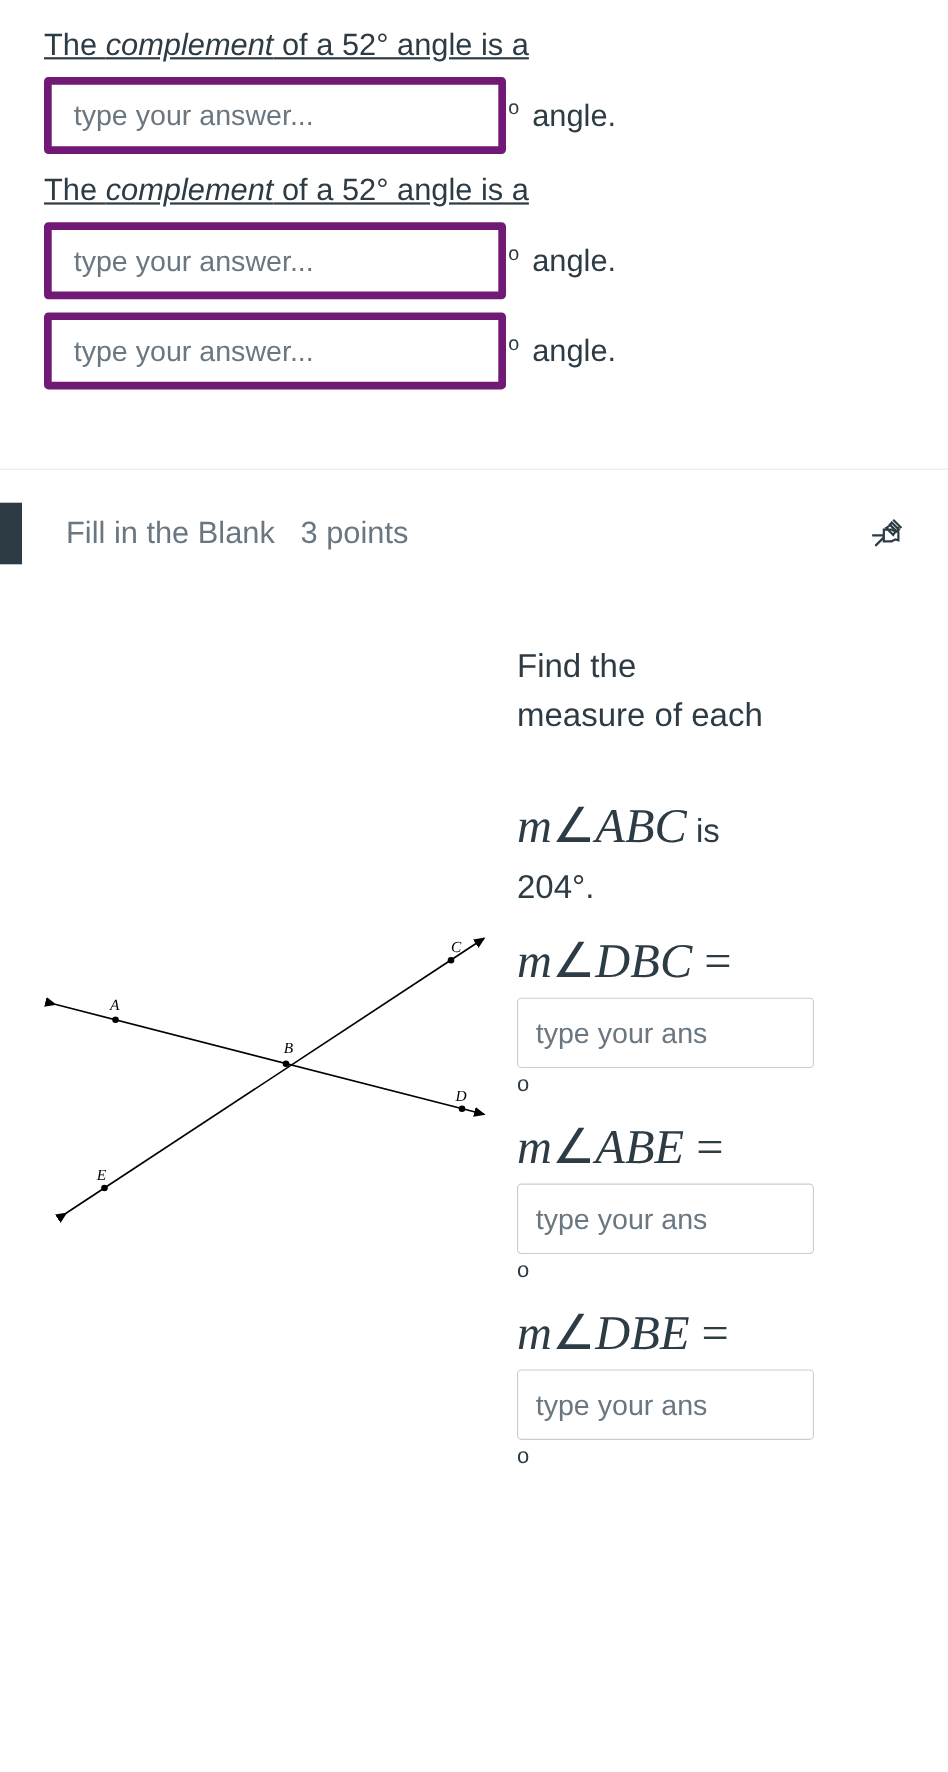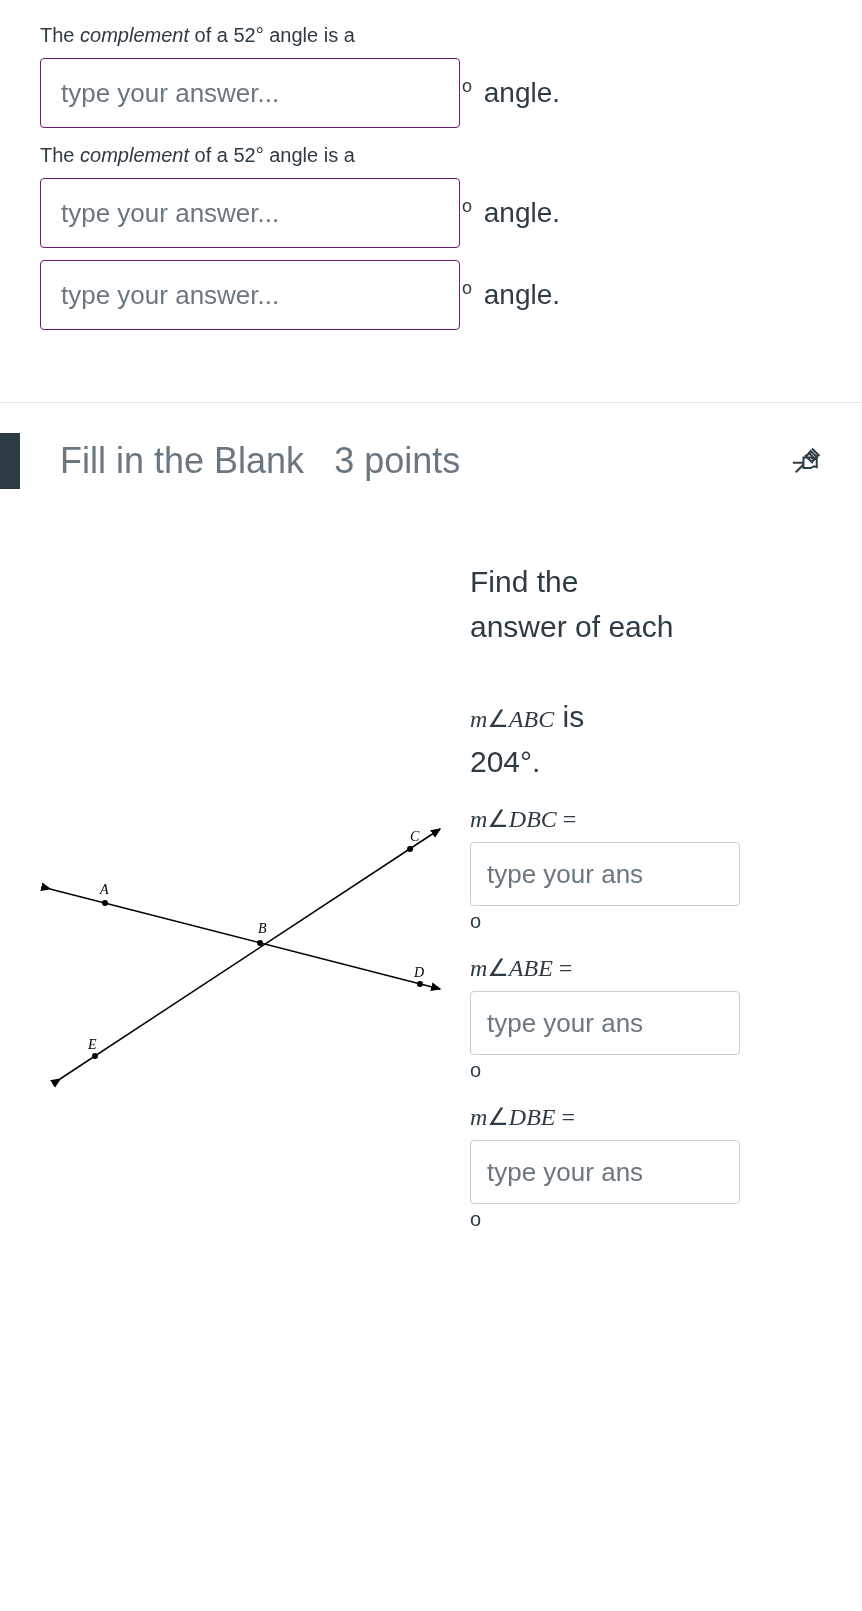--- a/index.html
+++ b/index.html
@@ -8,34 +8,35 @@
     padding: 0;
     font-family: 'Segoe UI', Arial, sans-serif;
     color: #2d3b45;
     background: #fff;
     width: 862px;
   }
   .section1 {
     padding: 20px 40px 60px 40px;
   }
   .line {
-    font-size: 20px;
+    font-size: 28px;
     line-height: 1.5;
     margin-bottom: 4px;
+    text-decoration: underline;
   }
   .italic { font-style: italic; }
   .input-row {
     display: flex;
     align-items: center;
     margin: 8px 0 12px 0;
   }
   .answer-input {
     width: 420px;
     height: 70px;
-    border: 1px solid #701a75;
+    border: 7px solid #701a75;
     border-radius: 4px;
     font-size: 26px;
     padding: 0 20px;
     color: #0f766e;
   }
   .answer-input::placeholder { color: #6a7781; }
   .suffix {
     font-size: 28px;
     margin-left: 0px;
   }
@@ -59,21 +60,21 @@
     display: flex;
     align-items: center;
   }
   .tab-bar {
     width: 20px;
     height: 56px;
     background: #2d3b45;
     margin-right: 40px;
   }
   .header-text {
-    font-size: 36px;
+    font-size: 28px;
     color: #6a7781;
   }
   .pin-icon {
     width: 30px;
     height: 30px;
     color: #2d3b45;
   }
   .section2-body {
     display: flex;
     padding: 40px 40px 20px 40px;
@@ -90,21 +91,21 @@
     font-size: 28px;
   }
   .prompt {
     font-size: 30px;
     line-height: 1.5;
     margin-bottom: 8px;
   }
   .math {
     font-family: 'Times New Roman', serif;
     font-style: italic;
-    font-size: 24px;
+    font-size: 44px;
   }
   .angle-sym {
     font-style: normal;
   }
   .answer-input2 {
     width: 270px;
     height: 64px;
     border: 1px solid #c7cdd1;
     border-radius: 4px;
     font-size: 26px;
@@ -183,21 +184,21 @@
       <text x="218" y="134" font-size="14" font-family="serif" font-style="italic">B</text>
       <text x="370" y="42" font-size="14" font-family="serif" font-style="italic">C</text>
       <text x="374" y="178" font-size="14" font-family="serif" font-style="italic">D</text>
       <text x="48" y="250" font-size="14" font-family="serif" font-style="italic">E</text>
     </svg>
   </div>
 
   <div class="right-col">
     <div class="prompt">
       <span>Find the</span><br>
-      <span>answer of each</span><br>
+      <span>measure of each</span><br>
       <br>
       <span class="math"><span>m</span><span class="angle-sym">∠</span><span>ABC</span></span><span> is</span><br>
       <span>204°.</span>
     </div>
 
     <div class="eq-block">
       <span class="math"><span>m</span><span class="angle-sym">∠</span><span>DBC</span><span style="font-style:normal"> =</span></span><br>
       <input class="answer-input2" placeholder="type your ans" style=""><br>
       <div class="deg-below">o</div>
     </div>

